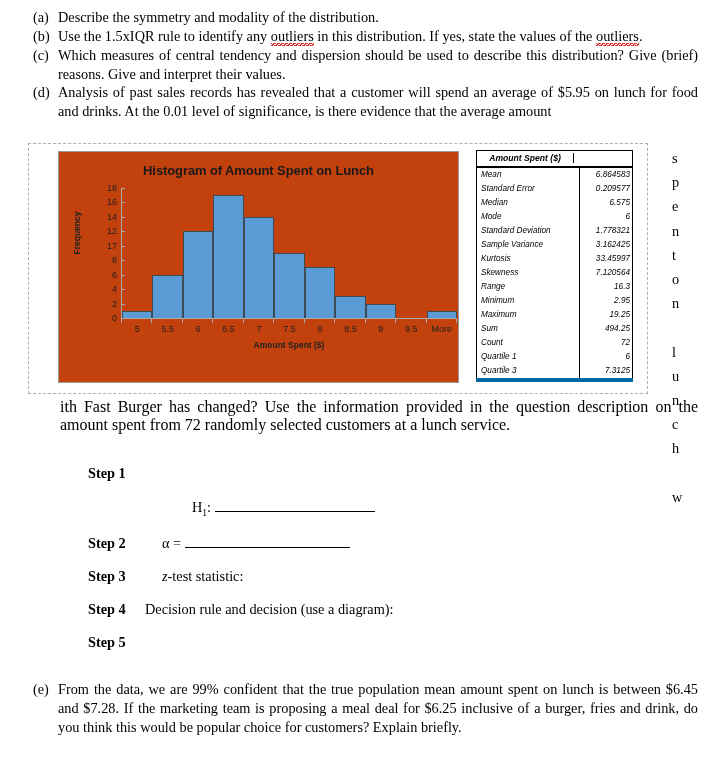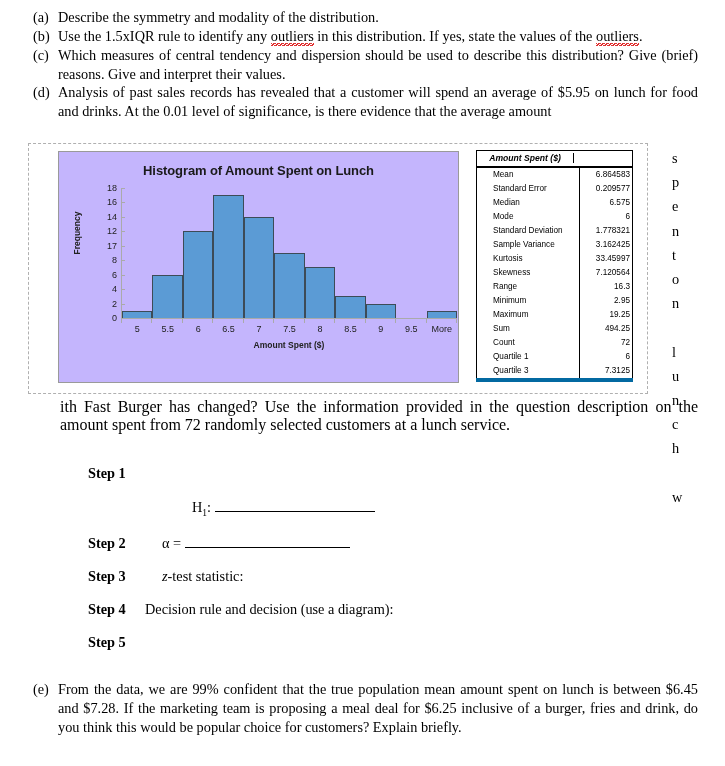--- a/index.html
+++ b/index.html
@@ -54,21 +54,21 @@
     border: 1px dashed #b0b0b0;
     box-sizing: border-box;
   }
   #chart-frame {
     position: absolute;
     left: 29px;
     top: 7px;
     width: 401px;
     height: 232px;
     border: 1px solid #9a9a9a;
-    background: #c4b5fd;
+    background: #c2410c;
     box-sizing: border-box;
   }
   .chart-title {
     text-align: center;
     font-family: "Liberation Sans", sans-serif;
     font-weight: bold;
     font-size: 13px;
     color: #1a1a1a;
     margin-top: 11px;
     letter-spacing: -0.1px;
@@ -195,23 +195,24 @@
     text-align: center;
   }
   #stats-table th .hdr-inner {
     display: flex;
   }
   #stats-table th .hdr-l { flex: 0 0 96px; text-align: center; }
   #stats-table th .hdr-r { flex: 1 1 auto; border-left: 1px solid #000; }
   #stats-table td {
     border-left: 1px solid #000;
     border-right: 1px solid #000;
-    padding: 1px 2px 1px 16px;
+    padding: 1px 2px 1px 4px;
     height: 12px;
     line-height: 12px;
+    font-style: italic;
   }
   #stats-table td.k { width: 96px; text-align: left; }
   #stats-table td.v { text-align: right; }
   #stats-table tr:last-child td {
     border-bottom: 4px solid #0369a1;
   }
 
   
   #wrap-col {
     position: absolute;

